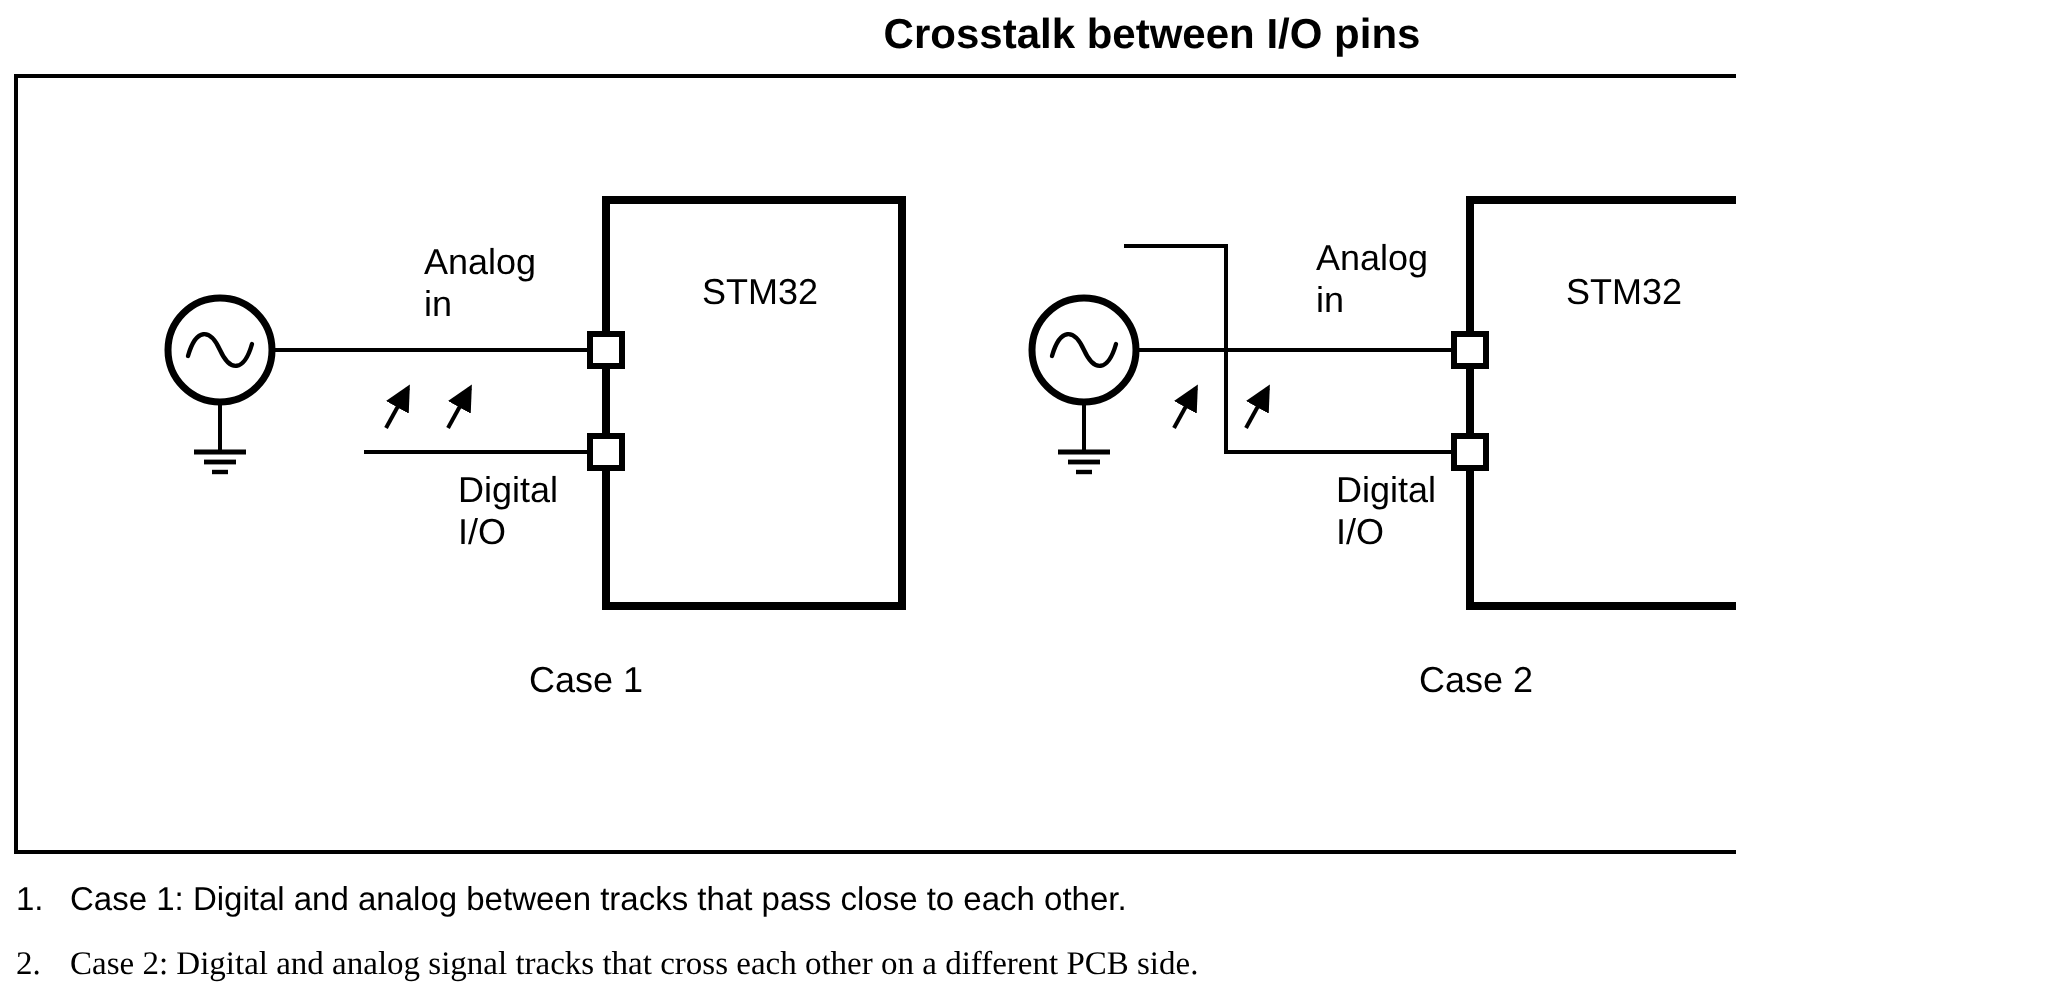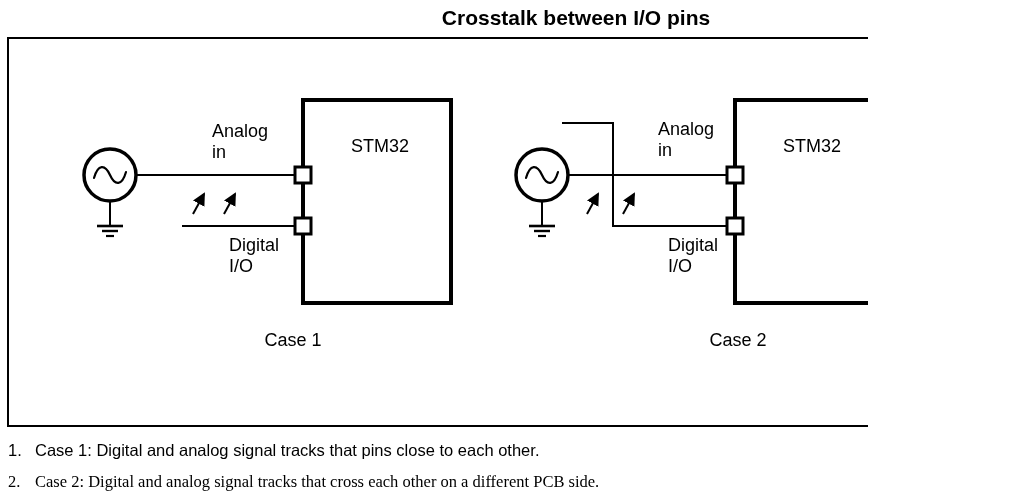--- a/index.html
+++ b/index.html
@@ -112,20 +112,20 @@
       <text x="658" y="135">Analog</text>
       <text x="658" y="156">in</text>
       <text x="668" y="251">Digital</text>
       <text x="668" y="272">I/O</text>
       <text x="738" y="346" text-anchor="middle">Case 2</text>
     </g>
   </svg>
 
   <div class="notes">
     <div class="note-row" style="top:441px;">
-      <span class="note-num">1.</span><span>Case 1: Digital and analog signal tracks that pins close to each other.</span>
+      <span class="note-num">1.</span><span>Case 1: Digital and analog between tracks that pass close to each other.</span>
     </div>
     <div class="note-row" style="top:472px;font-family:Liberation Serif, serif;">
       <span class="note-num">2.</span><span>Case 2: Digital and analog signal tracks that cross each other on a different PCB side.</span>
     </div>
   </div>
 
 </div>
 
 </body></html>

